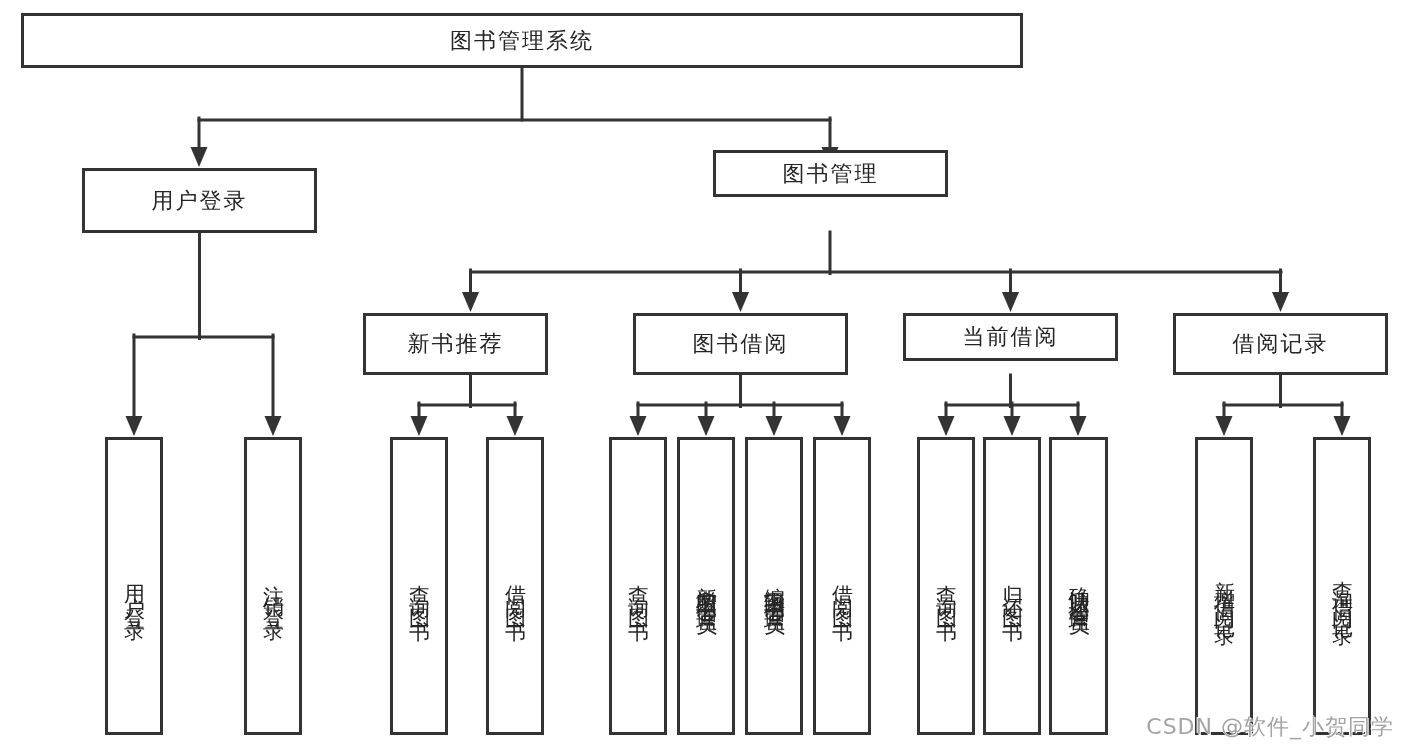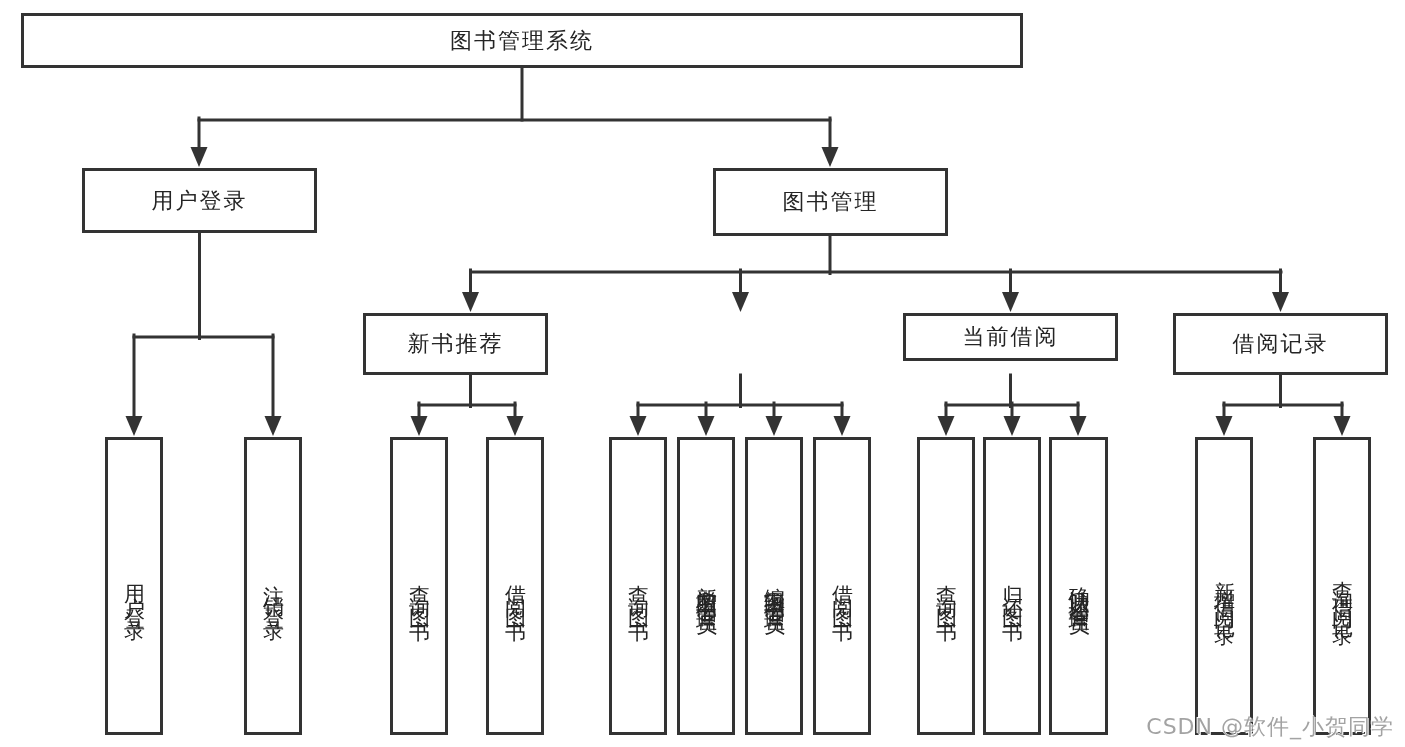--- a/index.html
+++ b/index.html
@@ -130,27 +130,30 @@
     </g>
   </svg>
 
   <div class="box h" style="left:21px;top:13px;width:1002px;height:55px">
     <span class="lbl">图书管理系统</span>
   </div>
 
   <div class="box h" style="left:82px;top:168px;width:235px;height:65px">
     <span class="lbl">用户登录</span>
   </div>
-  <div class="box h" style="left:713px;top:168px;width:235px;height:68px">
+  <div class="box h" style="left:713px;top:150px;width:235px;height:47px">
     <span class="lbl">图书管理</span>
   </div>
 
   <div class="box h" style="left:363px;top:313px;width:185px;height:62px">
     <span class="lbl">新书推荐</span>
   </div>
+  <div class="box h" style="left:633px;top:313px;width:215px;height:62px">
+    <span class="lbl">图书借阅</span>
+  </div>
   <div class="box h" style="left:903px;top:313px;width:215px;height:48px">
     <span class="lbl">当前借阅</span>
   </div>
   <div class="box h" style="left:1173px;top:313px;width:215px;height:62px">
     <span class="lbl">借阅记录</span>
   </div>
 
   <div class="box leaf" style="left:105px;top:437px;width:58px;height:298px">
     <span class="lbl">用户登录</span>
   </div>

